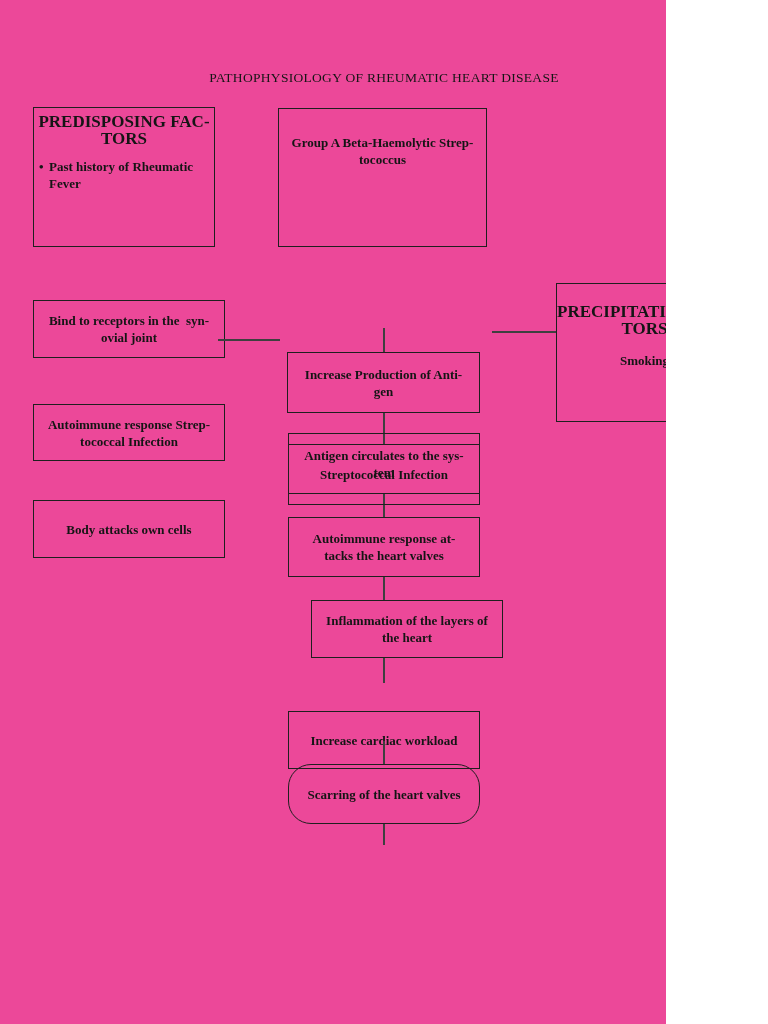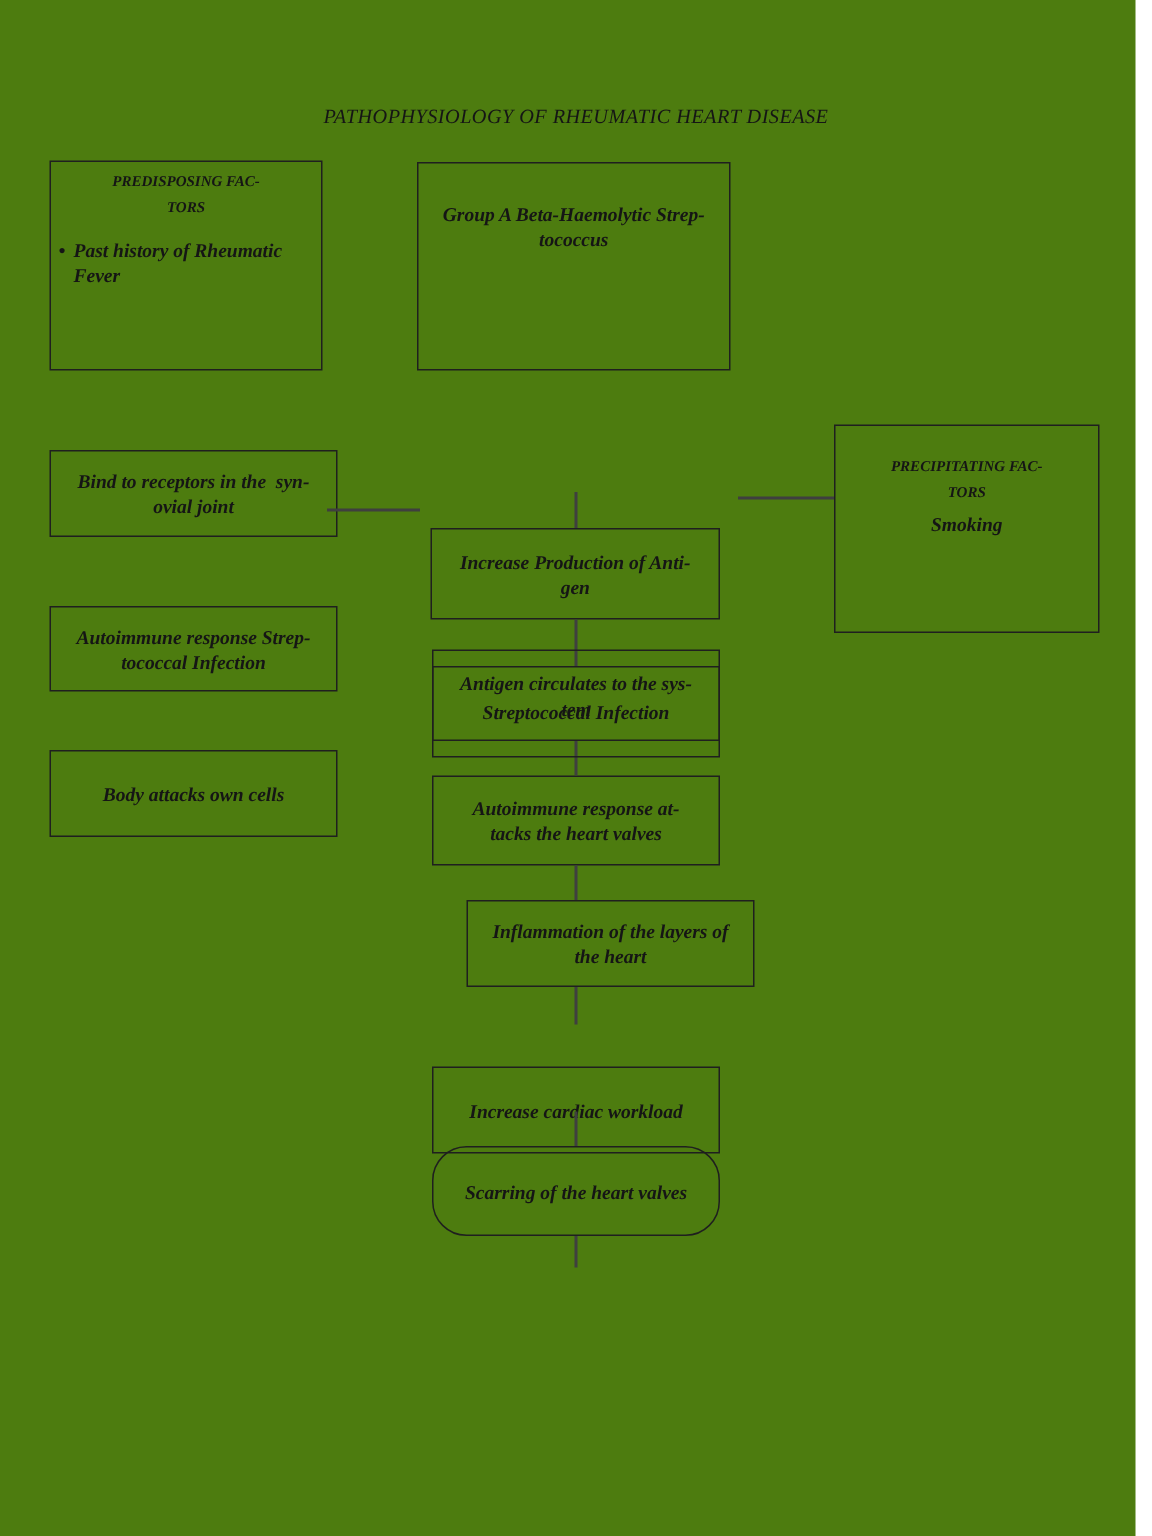--- a/index.html
+++ b/index.html
@@ -1,25 +1,24 @@
 <!DOCTYPE html>
 <html><head>
 <meta charset="utf-8">
 <style>
   * { margin: 0; padding: 0; box-sizing: border-box; }
   html, body { background: #ffffff; }
   .page {
     position: relative;
-    width: 757px;
+    width: 666px;
     height: 1024px;
-    background: #4d7c0f;
+    background: #ec4899;
     font-family: "Liberation Serif", "DejaVu Serif", serif;
     color: #111111;
     overflow: hidden;
-    font-style: italic;
   }
   .doc-title {
     position: absolute;
     top: 70px;
     left: 0;
     width: 768px;
     text-align: center;
     font-size: 13.5px;
     letter-spacing: 0.3px;
     color: #151515;
@@ -33,41 +32,41 @@
     line-height: 17px;
     color: #151515;
   }
   .flow {
     display: flex;
     flex-direction: column;
     justify-content: center;
     text-align: center;
   }
   .ln { display: block; white-space: pre; text-align: center; }
-  .factor-title { display: block; text-align: center; font-size: 10px; font-weight: 700; }
+  .factor-title { display: block; text-align: center; font-size: 17px; font-weight: 700; }
   .factor-body { text-align: center; }
   
   .b-predisposing { left: 33px; top: 107px; width: 182px; height: 140px; padding-top: 5px; }
   .b-etiology     { left: 278px; top: 108px; width: 209px; height: 139px; padding-top: 6px; }
   .b-precipitating{ left: 556px; top: 283px; width: 177px; height: 139px; padding-top: 19px; }
   .b-bind         { left: 33px;  top: 300px; width: 192px; height: 58px; }
   .b-autostrep    { left: 33px;  top: 404px; width: 192px; height: 57px; }
   .b-bodyattacks  { left: 33px;  top: 500px; width: 192px; height: 58px; }
   .b-antigenprod  { left: 287px; top: 352px; width: 193px; height: 61px; }
   .b-antigencirc  { left: 288px; top: 433px; width: 192px; height: 61px; z-index: 2; }
   .b-strepinf     { left: 288px; top: 444px; width: 192px; height: 61px; z-index: 1; }
   .b-autoattacks  { left: 288px; top: 517px; width: 192px; height: 60px; }
   .b-inflam       { left: 288px; top: 600px; width: 192px; height: 58px; margin-left: 23px; }
   .b-workload     { left: 288px; top: 683px; width: 192px; height: 58px; margin-top: 28px; }
   .b-scarring     { left: 288px; top: 764px; width: 192px; height: 60px; border-radius: 23px; }
   .bullet-item { margin-top: 11px; padding-left: 5px; text-align: left; }
   .bullet-row { display: flex; }
   .bullet-glyph { width: 10px; flex: 0 0 10px; }
   .bullet-cont { padding-left: 10px; }
-  .precip-body { margin-top: 4px; }
+  .precip-body { margin-top: 15px; }
   .etio-body { margin-top: 19px; }
   
   .vline { position: absolute; width: 2px; background: #3f3f3f; }
   .hline { position: absolute; height: 2px; background: #3f3f3f; }
   .v-top  { left: 383px; top: 328px; height: 24px; }
   .v-1    { left: 383px; top: 413px; height: 31px; }
   .v-2    { left: 383px; top: 494px; height: 23px; }
   .v-3    { left: 383px; top: 577px; height: 23px; }
   .v-4    { left: 383px; top: 658px; height: 25px; }
   .v-5    { left: 383px; top: 741px; height: 23px; }

